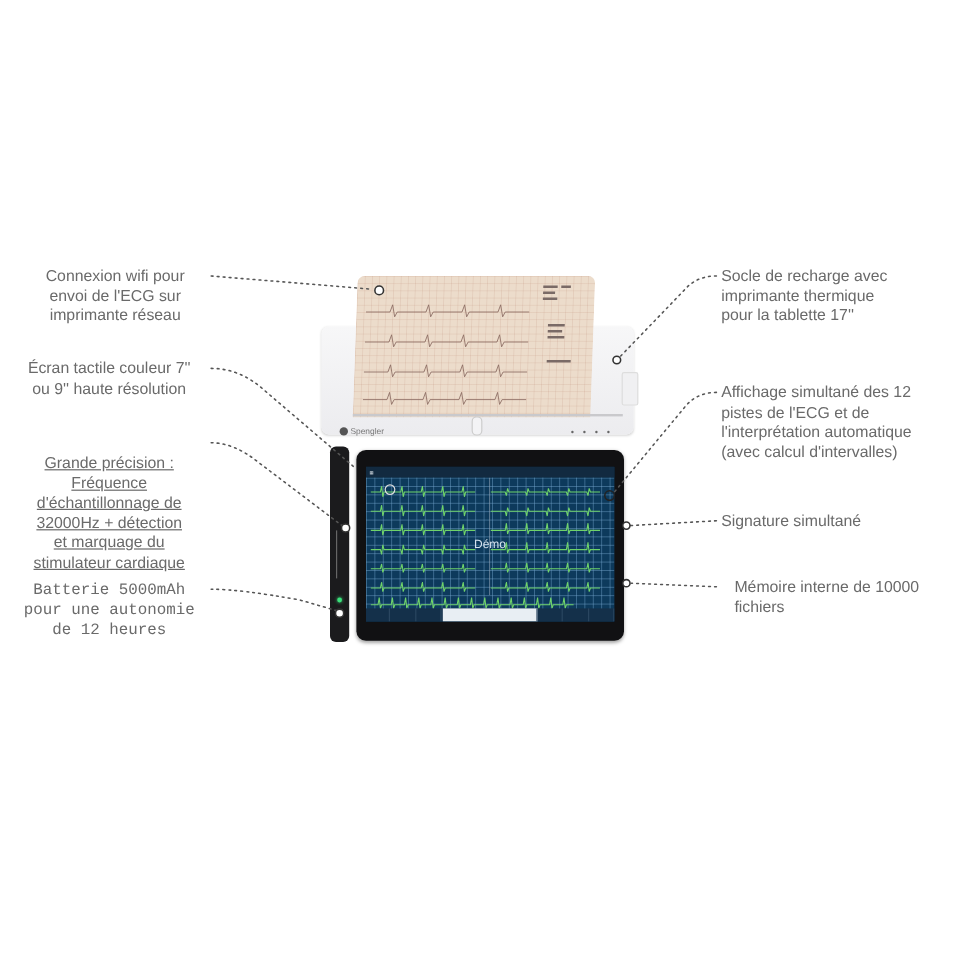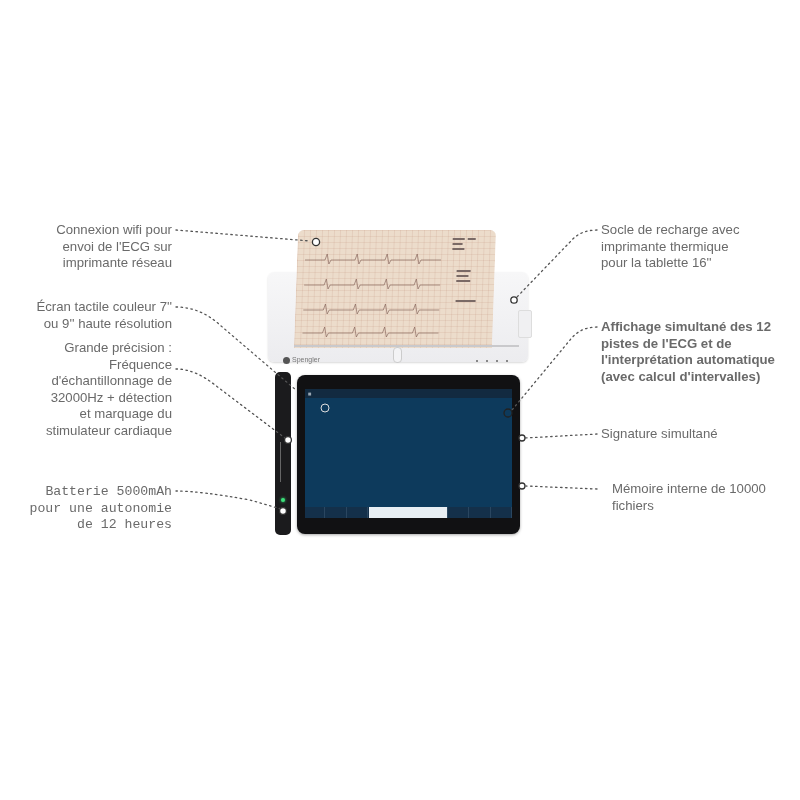--- a/index.html
+++ b/index.html
@@ -1,19 +1,19 @@
 <!DOCTYPE html>
 <html><head>
 <meta charset="utf-8">
 <style>
   html, body { margin:0; padding:0; background:#ffffff; }
   body { width:800px; height:800px; position:relative; overflow:hidden;
          font-family:"Liberation Sans", "DejaVu Sans", sans-serif; }
   .label { position:absolute; color:#6a6a6a; font-size:13.2px; line-height:16.6px; white-space:pre-line; }
-  .label.left { text-align:right; }
+  .label.left { text-align:center; }
   .label.right { text-align:left; }
   svg.overlay { position:absolute; left:0; top:0; width:800px; height:800px; pointer-events:none; }
 
   
   .dock { position:absolute; left:268px; top:272px; width:260px; height:90px;
           background:linear-gradient(#f7f7f8,#ececef); border-radius:6px;
           box-shadow:0 1px 2px rgba(0,0,0,.15); }
   .dock-tab { position:absolute; left:518px; top:310px; width:12px; height:26px; background:#f0f0f2; border:1px solid #ddd; border-radius:2px; }
   .paper { position:absolute; left:296px; top:230px; width:198px; height:118px;
            background:#ecdccb;
@@ -49,34 +49,34 @@
   .screen-footer .wide { flex:4; background:#e8eef3; }
 </style>
 </head>
 <body>
 
 <div class="label left" style="left:20px; top:222px; width:152px;">Connexion wifi pour
 envoi de l'ECG sur
 imprimante réseau</div>
 <div class="label left" style="left:10px; top:299px; width:162px;">Écran tactile couleur 7''
 ou 9'' haute résolution</div>
-<div class="label left" style="left:10px; top:340px; width:162px;">Grande précision :
+<div class="label left" style="left:10px; top:378px; width:162px;text-decoration:underline;">Grande précision :
 Fréquence
 d'échantillonnage de
 32000Hz + détection
 et marquage du
 stimulateur cardiaque</div>
 <div class="label left" style="left:10px; top:484px; width:162px;font-family:Liberation Mono, monospace;">Batterie 5000mAh
 pour une autonomie
 de 12 heures</div>
 
 <div class="label right" style="left:601px; top:222px; width:190px;">Socle de recharge avec
 imprimante thermique
-pour la tablette 16''</div>
-<div class="label right" style="left:601px; top:319px; width:195px;font-weight:bold;">Affichage simultané des 12
+pour la tablette 17''</div>
+<div class="label right" style="left:601px; top:319px; width:195px;">Affichage simultané des 12
 pistes de l'ECG et de
 l'interprétation automatique
 (avec calcul d'intervalles)</div>
 <div class="label right" style="left:601px; top:426px; width:190px;">Signature simultané</div>
 <div class="label right" style="left:601px; top:481px; width:190px;margin-left:11px;">Mémoire interne de 10000
 fichiers</div>
 
 <div class="dock"></div>
 <div class="dock-tab"></div>
 <div class="paper">
@@ -112,20 +112,35 @@
 </div>
 
 <div class="tablet"></div>
 <div class="screen">
   <div class="screen-header">
     <span>▦</span>
     <span></span>
     <span class="warn"></span>
     <span class="right"></span>
   </div>
+  <div class="grid">
+    <svg width="207" height="110">
+      <g stroke="#6fd36a" stroke-width="0.9" fill="none">
+        <path d="M4 12 h8 l1 -5 l1 9 l1 -4 h14 l1 -5 l1 9 l1 -4 h14 l1 -5 l1 9 l1 -4 h14 l1 -5 l1 9 l1 -4 h14 l1 -5 l1 9 l1 -4 h8 M104 12 h12 l1 3 l1 -6 l1 3 h14 l1 3 l1 -6 l1 3 h14 l1 3 l1 -6 l1 3 h14 l1 3 l1 -6 l1 3 h14 l1 3 l1 -6 l1 3 h8"></path>
+        <path d="M4 28 h8 l1 -5 l1 9 l1 -4 h14 l1 -5 l1 9 l1 -4 h14 l1 -5 l1 9 l1 -4 h14 l1 -5 l1 9 l1 -4 h14 l1 -5 l1 9 l1 -4 h8 M104 28 h12 l1 4 l1 -7 l1 3 h14 l1 4 l1 -7 l1 3 h14 l1 4 l1 -7 l1 3 h14 l1 4 l1 -7 l1 3 h14 l1 4 l1 -7 l1 3 h8"></path>
+        <path d="M4 44 h8 l1 -5 l1 9 l1 -4 h14 l1 -5 l1 9 l1 -4 h14 l1 -5 l1 9 l1 -4 h14 l1 -5 l1 9 l1 -4 h14 l1 -5 l1 9 l1 -4 h8 M104 44 h12 l1 -6 l1 9 l1 -3 h14 l1 -6 l1 9 l1 -3 h14 l1 -6 l1 9 l1 -3 h14 l1 -6 l1 9 l1 -3 h14 l1 -6 l1 9 l1 -3 h8"></path>
+        <path d="M4 60 h8 l1 4 l1 -8 l1 4 h14 l1 4 l1 -8 l1 4 h14 l1 4 l1 -8 l1 4 h14 l1 4 l1 -8 l1 4 h14 l1 4 l1 -8 l1 4 h8 M104 60 h12 l1 -6 l1 9 l1 -3 h14 l1 -6 l1 9 l1 -3 h14 l1 -6 l1 9 l1 -3 h14 l1 -6 l1 9 l1 -3 h14 l1 -6 l1 9 l1 -3 h8"></path>
+        <path d="M4 76 h8 l1 -4 l1 7 l1 -3 h14 l1 -4 l1 7 l1 -3 h14 l1 -4 l1 7 l1 -3 h14 l1 -4 l1 7 l1 -3 h14 l1 -4 l1 7 l1 -3 h8 M104 76 h12 l1 -5 l1 8 l1 -3 h14 l1 -5 l1 8 l1 -3 h14 l1 -5 l1 8 l1 -3 h14 l1 -5 l1 8 l1 -3 h14 l1 -5 l1 8 l1 -3 h8"></path>
+        <path d="M4 92 h8 l1 -5 l1 8 l1 -3 h14 l1 -5 l1 8 l1 -3 h14 l1 -5 l1 8 l1 -3 h14 l1 -5 l1 8 l1 -3 h14 l1 -5 l1 8 l1 -3 h8 M104 92 h12 l1 -5 l1 8 l1 -3 h14 l1 -5 l1 8 l1 -3 h14 l1 -5 l1 8 l1 -3 h14 l1 -5 l1 8 l1 -3 h14 l1 -5 l1 8 l1 -3 h8"></path>
+        <path d="M4 106 h6 l1 -6 l1 9 l1 -3 h8 l1 -6 l1 9 l1 -3 h8 l1 -6 l1 9 l1 -3 h8 l1 -6 l1 9 l1 -3 h8 l1 -6 l1 9 l1 -3 h8 l1 -6 l1 9 l1 -3 h8 l1 -6 l1 9 l1 -3 h8 l1 -6 l1 9 l1 -3 h8 l1 -6 l1 9 l1 -3 h8 l1 -6 l1 9 l1 -3 h8 l1 -6 l1 9 l1 -3 h8 l1 -6 l1 9 l1 -3 h8 l1 -6 l1 9 l1 -3 h8 l1 -6 l1 9 l1 -3 h8 l1 -6 l1 9 l1 -3 h6"></path>
+      </g>
+      <line x1="103" y1="0" x2="103" y2="98" stroke="#9ab" stroke-width="0.5"></line>
+    </svg>
+    <div class="demo">Démo</div>
+  </div>
   <div class="screen-footer">
     <div></div>
     <div></div>
     <div></div>
     <div class="wide"></div>
     <div></div>
     <div></div>
     <div></div>
   </div>
 </div>

